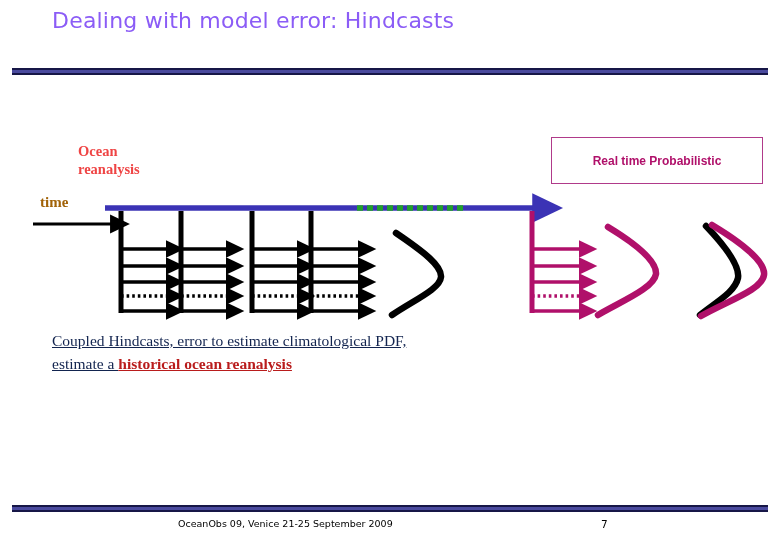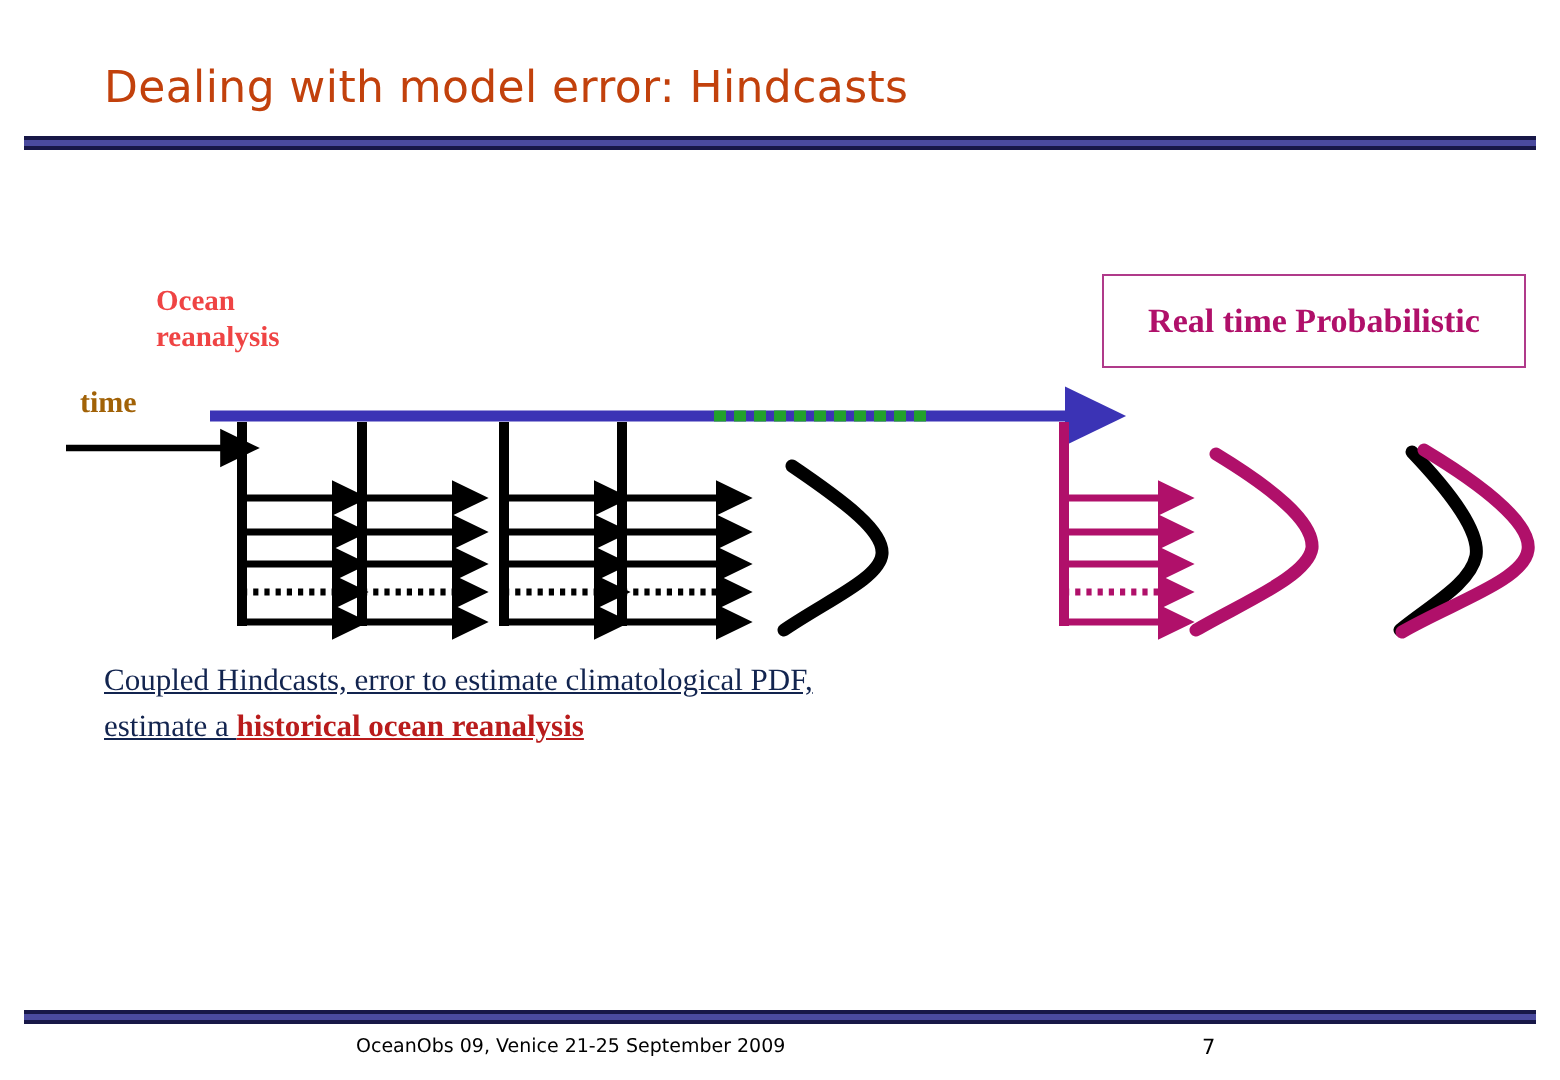--- a/index.html
+++ b/index.html
@@ -13,26 +13,26 @@
     height: 540px;
     background: #ffffff;
     overflow: hidden;
     font-family: "Liberation Sans", sans-serif;
   }
 
   
   #slide-title {
     position: absolute;
     left: 52px;
-    top: 32px;
+    top: 8px;
     width: 680px;
     font-family: "DejaVu Sans", sans-serif;
     font-size: 22px;
     font-weight: 400;
-    color: #c2410c;
+    color: #8b5cf6;
     letter-spacing: 0.2px;
     white-space: nowrap;
   }
 
   
   .rule {
     position: absolute;
     left: 12px;
     width: 756px;
     height: 7px;
@@ -78,23 +78,23 @@
     top: 137px;
     width: 212px;
     height: 47px;
     border: 1px solid #b03a8a;
     box-sizing: border-box;
     display: flex;
     align-items: center;
     justify-content: center;
   }
   #box-realtime .box-text {
-    font-family: Liberation Serif, serif;
-    font-weight: bold;
-    font-size: 17px;
+    font-family: Liberation Sans, sans-serif;
+    font-weight: bold;
+    font-size: 12px;
     line-height: 18px;
     color: #b0106a;
     text-align: right;
   }
 
   
   #caption {
     position: absolute;
     left: 52px;
     top: 329px;

